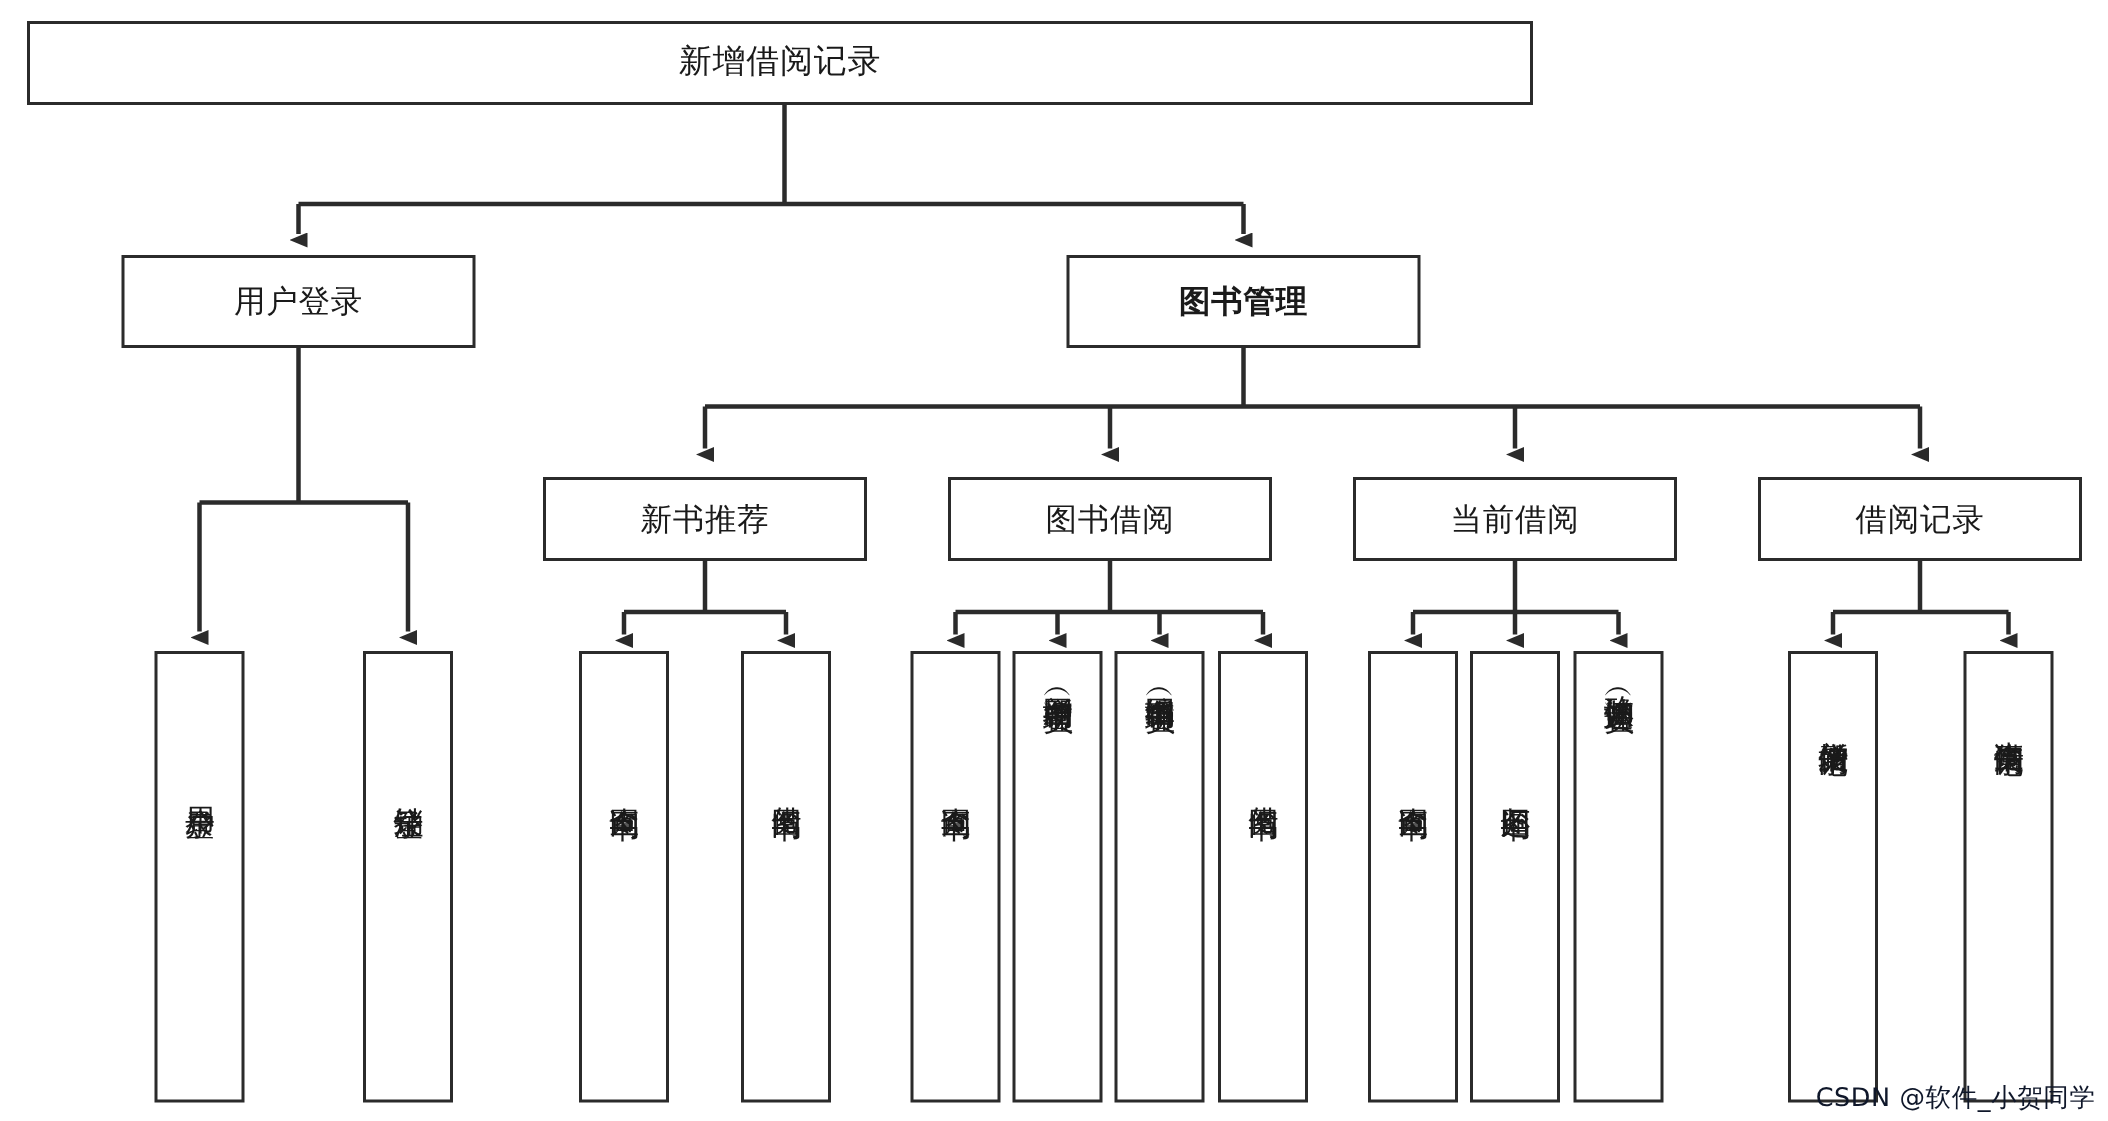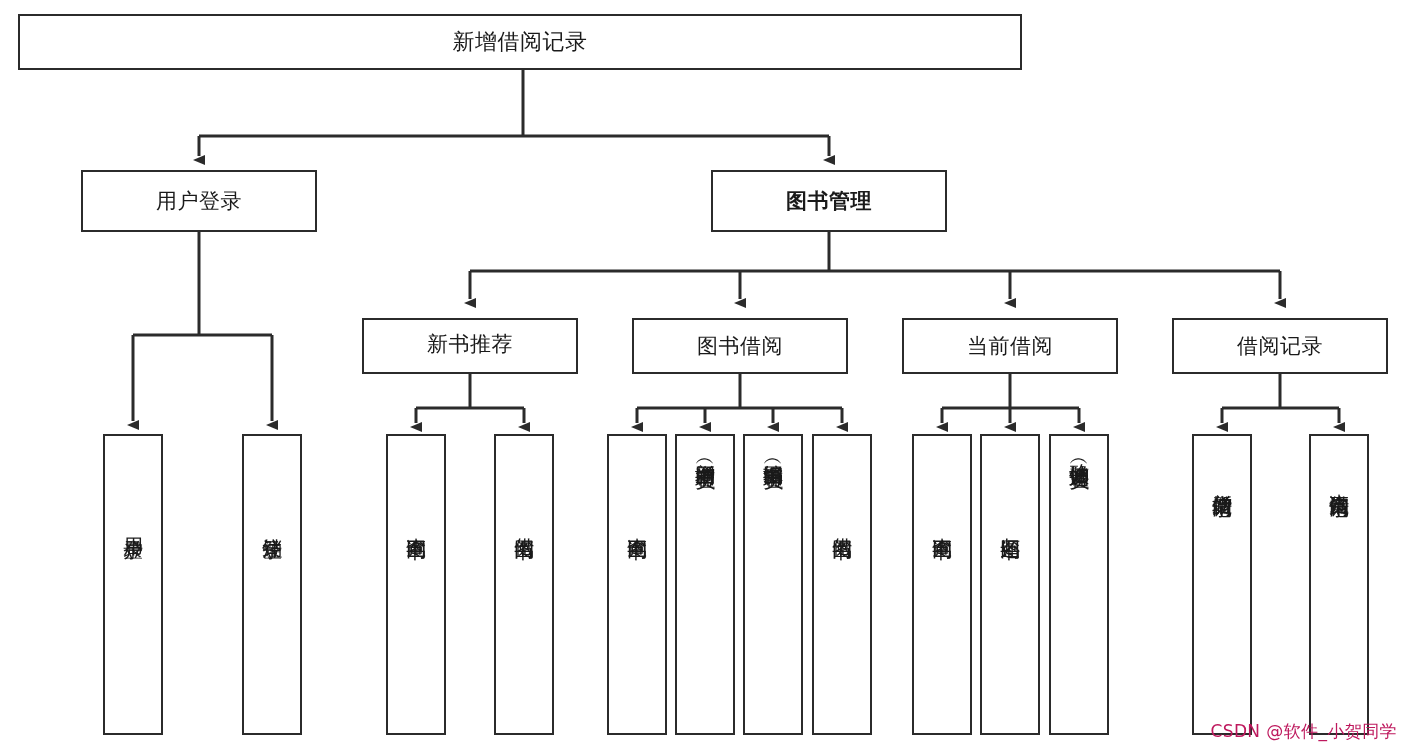--- a/index.html
+++ b/index.html
@@ -56,21 +56,21 @@
     letter-spacing: 1px;
   }
   .node.root .node-label {
     font-size: 22px;
   }
   .watermark {
     position: absolute;
     right: 8px;
     bottom: 4px;
     font-size: 17px;
-    color: #be185d;
+    color: #0f172a;
     white-space: nowrap;
     user-select: none;
     letter-spacing: 0.4px;
   }
 </style>
 </head>
 <body>
 
 <div id="canvas">
 
@@ -128,21 +128,21 @@
     <span class="node-label">新增借阅记录</span>
   </div>
 
   <div class="node horizontal" style="left:81px; top:170px; width:236px; height:62px;">
     <span class="node-label">用户登录</span>
   </div>
   <div class="node horizontal" style="left:711px; top:170px; width:236px; height:62px;font-weight:bold;">
     <span class="node-label">图书管理</span>
   </div>
 
-  <div class="node horizontal" style="left:362px; top:318px; width:216px; height:56px;font-family:Liberation Mono, monospace;">
+  <div class="node horizontal" style="left:362px; top:318px; width:216px; height:56px;">
     <span class="node-label">新书推荐</span>
   </div>
   <div class="node horizontal" style="left:902px; top:318px; width:216px; height:56px;">
     <span class="node-label">当前借阅</span>
   </div>
   <div class="node horizontal" style="left:632px; top:318px; width:216px; height:56px;">
     <span class="node-label">图书借阅</span>
   </div>
   <div class="node horizontal" style="left:1172px; top:318px; width:216px; height:56px;">
     <span class="node-label">借阅记录</span>

